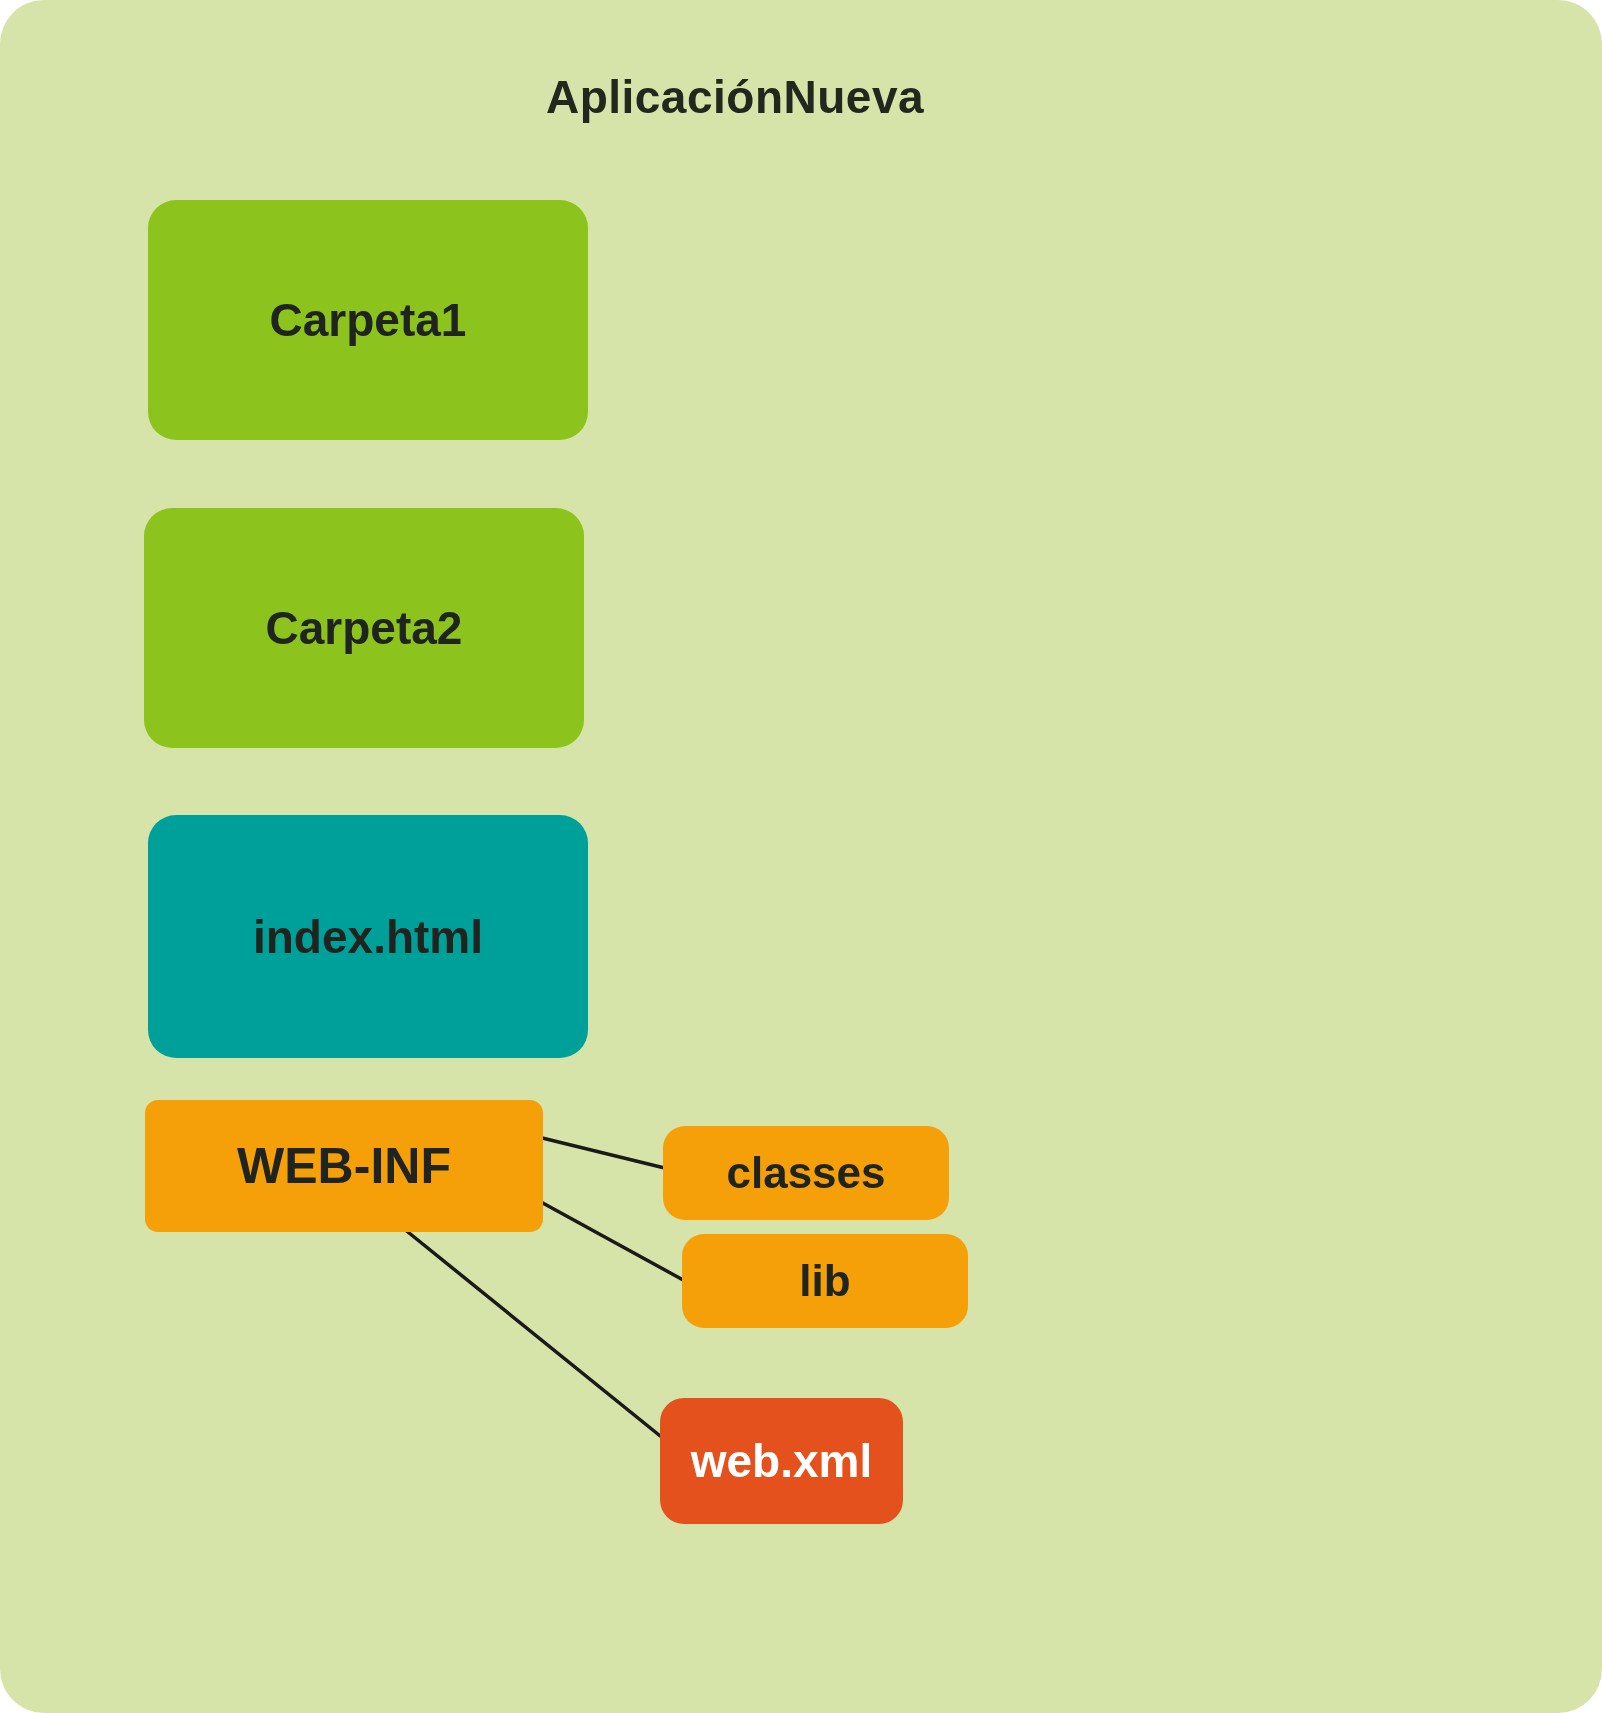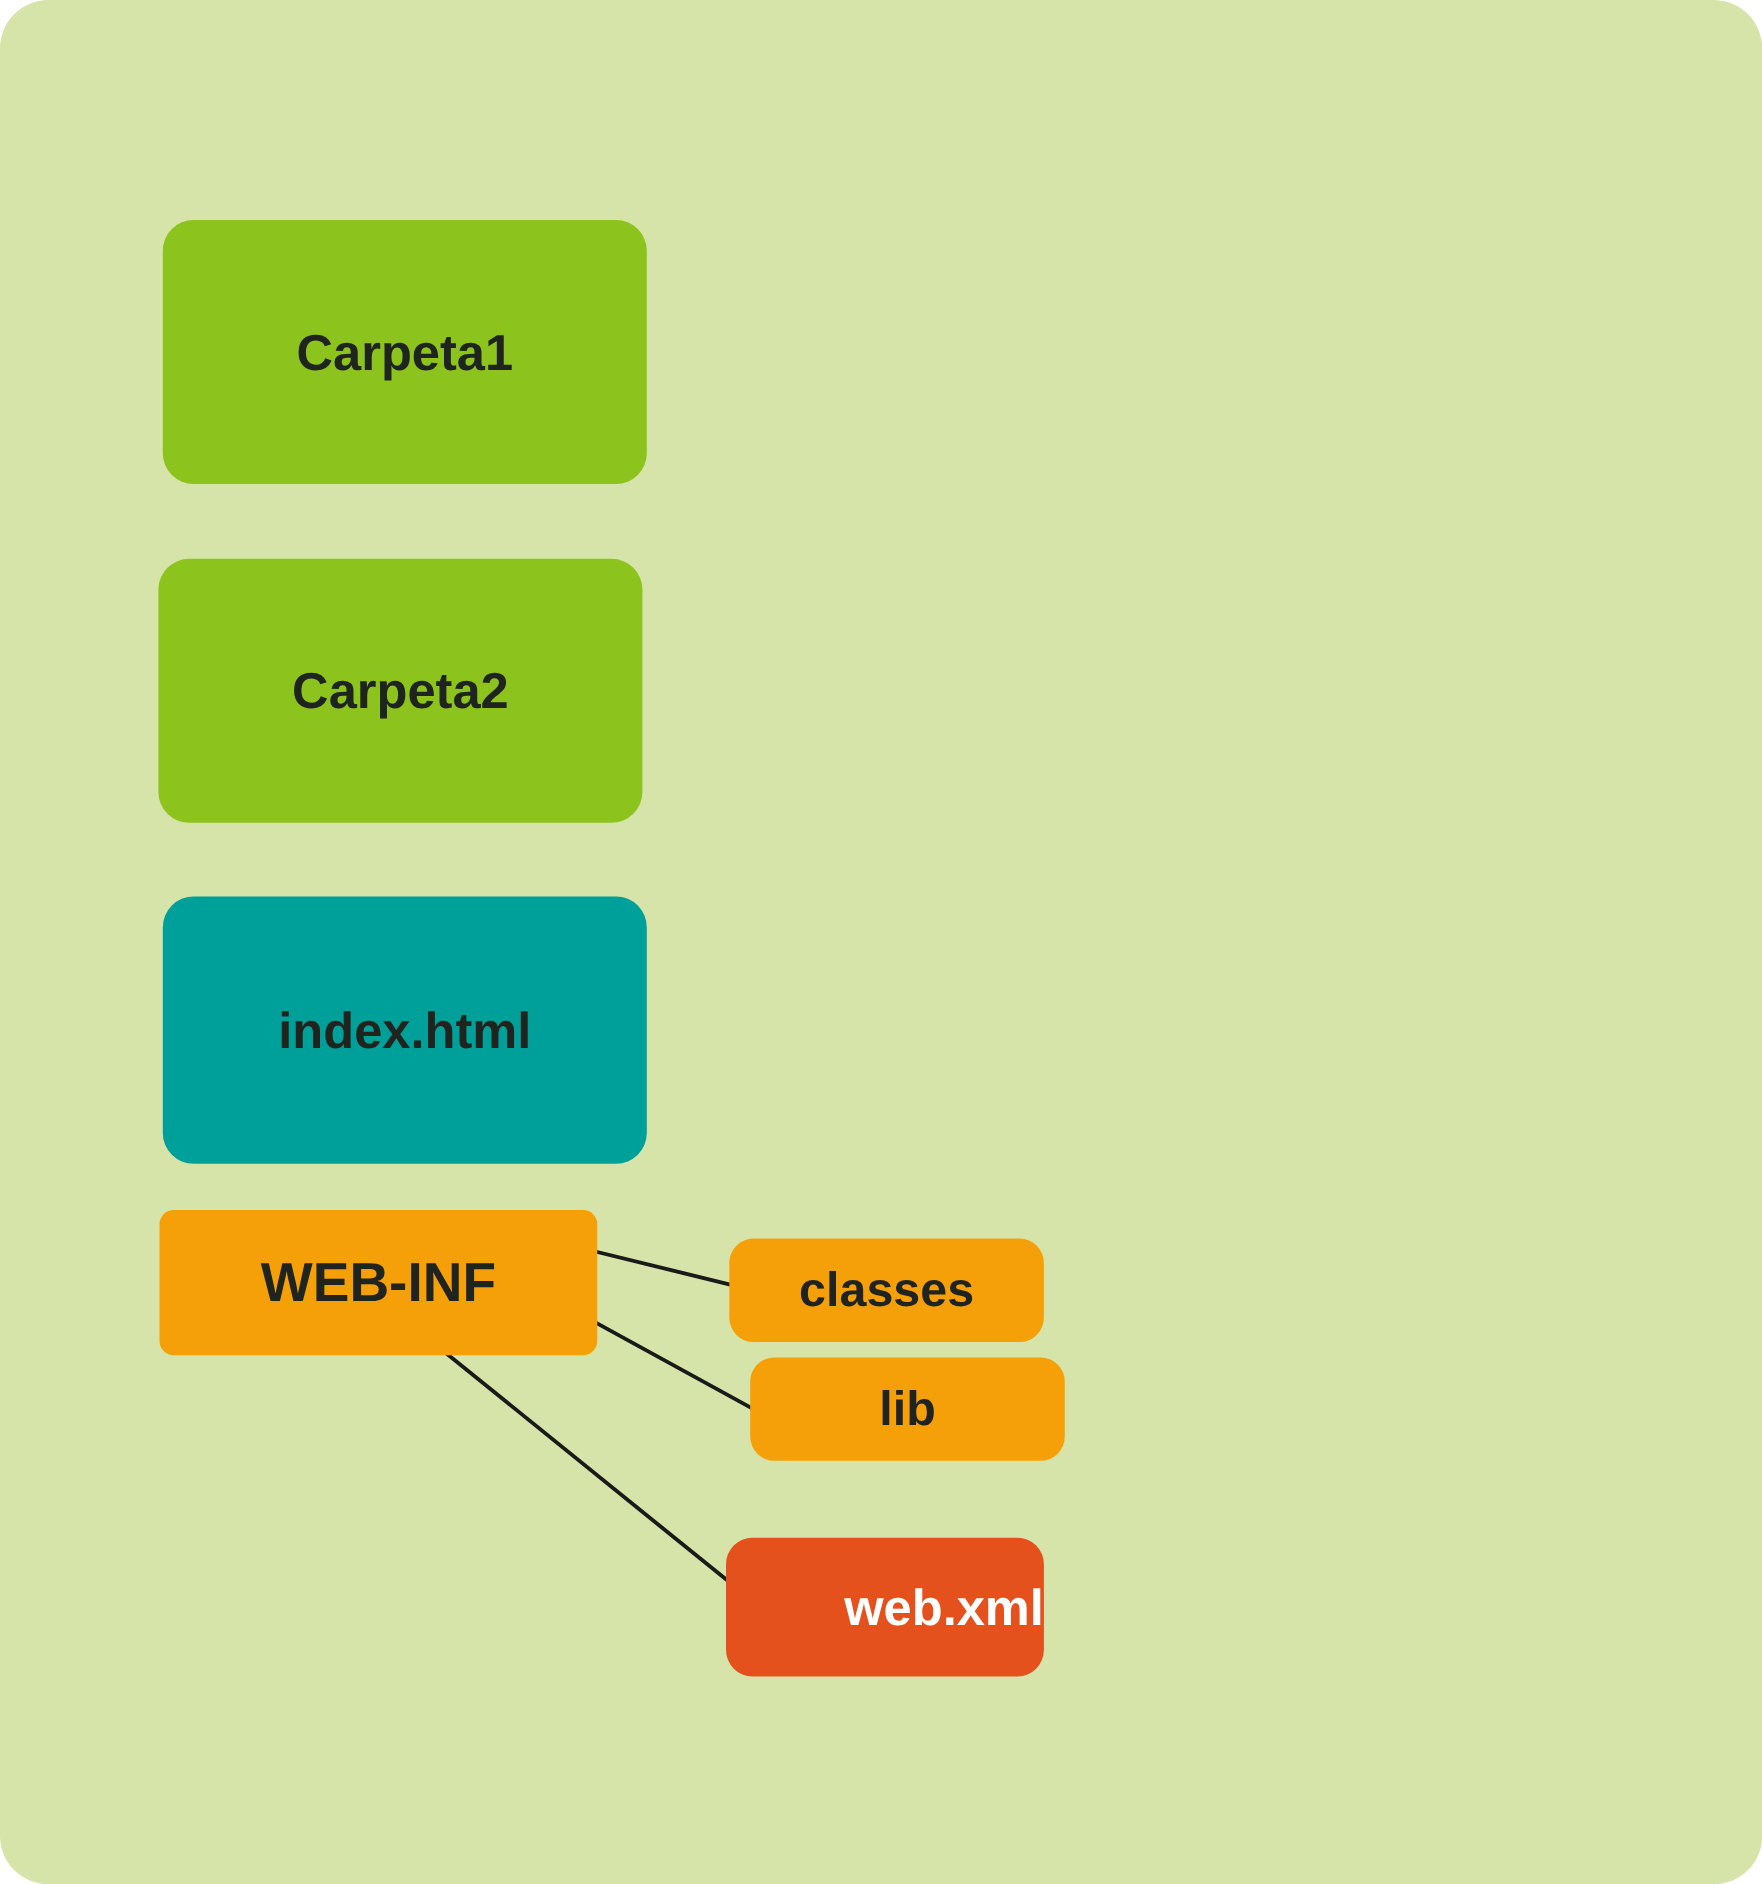--- a/index.html
+++ b/index.html
@@ -64,43 +64,43 @@
   .node-small {
     width: 286px;
     height: 94px;
     border-radius: 22px;
     font-size: 44px;
   }
   .node-classes { left: 663px; top: 1126px; }
   .node-lib     { left: 682px; top: 1234px; text-align: right; }
   .node-webxml {
     left: 660px; top: 1398px;
-    width: 289px; height: 126px;
+    width: 243px; height: 126px;
     border-radius: 24px;
     font-size: 46px;
     color: #ffffff;
-    justify-content: flex-end;
   }
   .connectors {
     position: absolute;
     left: 0;
     top: 0;
     width: 1602px;
     height: 1713px;
     z-index: 1;
     pointer-events: none;
   }
 </style>
 </head>
 <body>
 
 <div class="canvas">
 
   <div class="panel" style="background-color: rgb(215, 228, 169);"></div>
 
+  <div class="diagram-title">AplicaciónNueva</div>
 
   <svg class="connectors" viewBox="0 0 1602 1713" xmlns="http://www.w3.org/2000/svg">
     <line x1="530" y1="1135" x2="685" y2="1173" stroke-width="3.5" stroke="#1a1a1a"></line>
     <line x1="530" y1="1196" x2="685" y2="1281" stroke-width="3.5" stroke="#1a1a1a"></line>
     <line x1="398" y1="1224" x2="685" y2="1456" stroke-width="3.5" stroke="#1a1a1a"></line>
   </svg>
 
   <div class="node node-large node-carpeta1" style="background-color: rgb(140, 195, 28);">
     <span>Carpeta1</span>
   </div>

